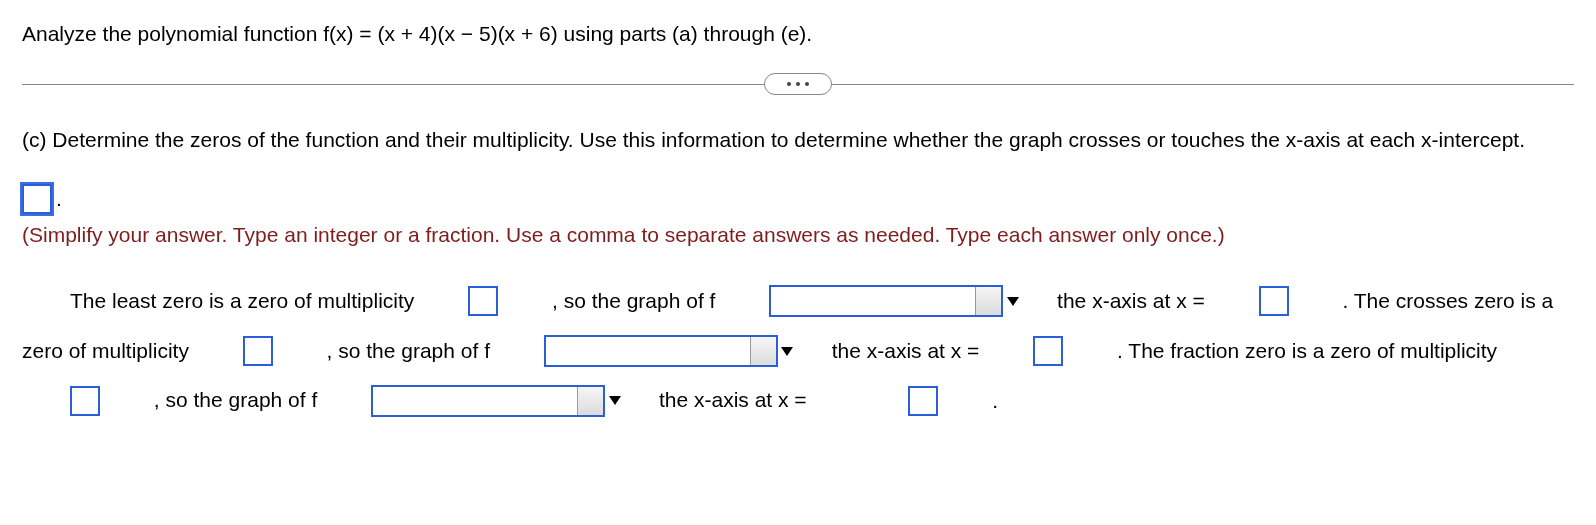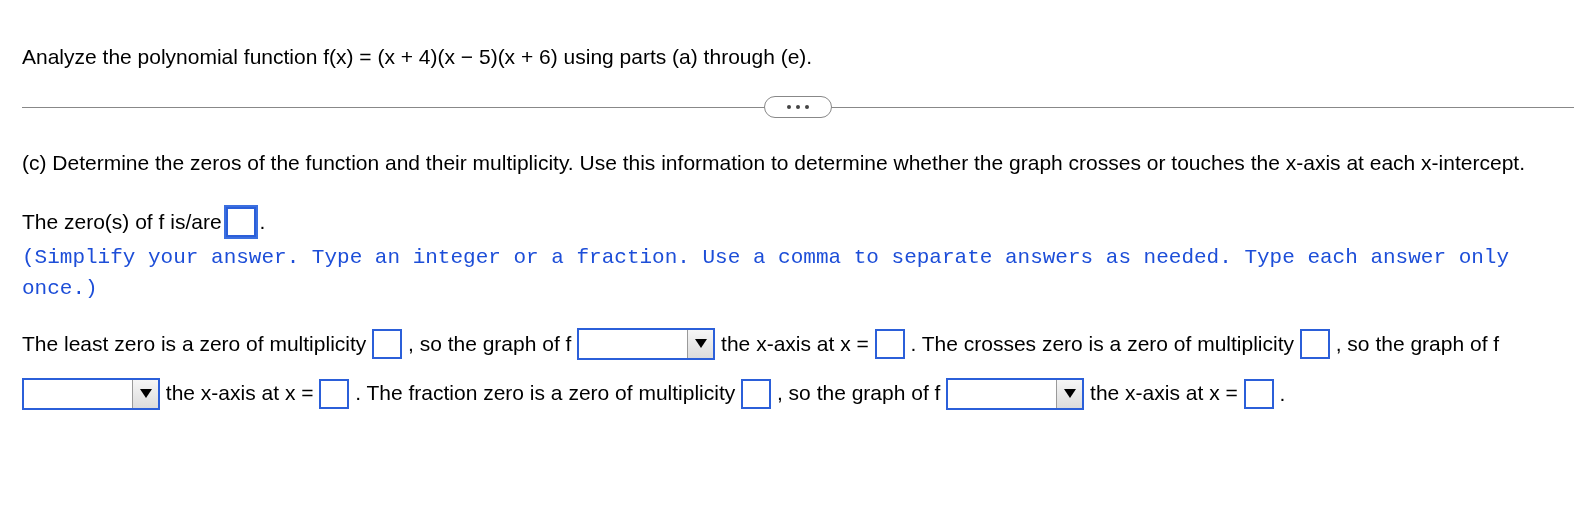--- a/index.html
+++ b/index.html
@@ -4,21 +4,21 @@
   <style>
     * { box-sizing: border-box; margin: 0; padding: 0; }
     body {
       font-family: Arial, Helvetica, sans-serif;
       font-size: 21px;
       color: #000;
       background: #fff;
       padding: 18px 22px;
       line-height: 1.5;
     }
-    .question-header { margin-bottom: 22px; margin-top: 23px; }
+    .question-header { margin-bottom: 22px; }
     .divider-row {
       position: relative;
       height: 24px;
       margin-bottom: 28px;
     }
     .divider-line {
       position: absolute;
       top: 50%;
       left: 0; right: 0;
       border-top: 1px solid #888;
@@ -37,23 +37,23 @@
       align-items: center;
       justify-content: center;
       gap: 5px;
       cursor: pointer;
     }
     .divider-pill .dot {
       width: 4px; height: 4px; border-radius: 50%; background: #444;
     }
     .part-instruction { margin-bottom: 28px; max-width: 1560px; }
     .answer-line { margin-bottom: 4px; display:flex; flex-wrap:wrap; align-items:center; gap:4px; }
-    .hint { color: #1d4ed8; margin-bottom: 14px; font-family: Liberation Mono, monospace; }
+    .hint { color: #7f1d1d; margin-bottom: 26px; }
     .fill-para { line-height: 2.3; }
-    .fill-para span, .fill-para input, .fill-para .select-wrap { vertical-align: middle; }
+    .fill-para span, .fill-para input, .fill-para .select-wrap { vertical-align: middle; margin-left: 48px; }
     input.small-box {
       width: 30px; height: 30px;
       border: 2px solid #2b5fd9;
       background: #fff;
       font-size: 18px; text-align: center;
       padding: 0;
     }
     input.small-box.focused {
       outline: 2px solid #3b6fe0;
       outline-offset: 0px;
@@ -98,21 +98,20 @@
     <span class="dot"></span>
     <span class="dot"></span>
   </div>
 </div>
 
 <div class="part-instruction">
   <span>(c) Determine the zeros of the function and their multiplicity. Use this information to determine whether the graph crosses or touches the x-axis at each x-intercept.</span>
 </div>
 
 <div class="answer-line">
-  <span>The zero(s) of f is/are </span>
   <input class="small-box focused" type="text" style="">
   <span>.</span>
 </div>
 
 <div class="hint">
   <span>(Simplify your answer. Type an integer or a fraction. Use a comma to separate answers as needed. Type each answer only once.)</span>
 </div>
 
 <div class="fill-para">
   <span>The least zero is a zero of multiplicity </span>

